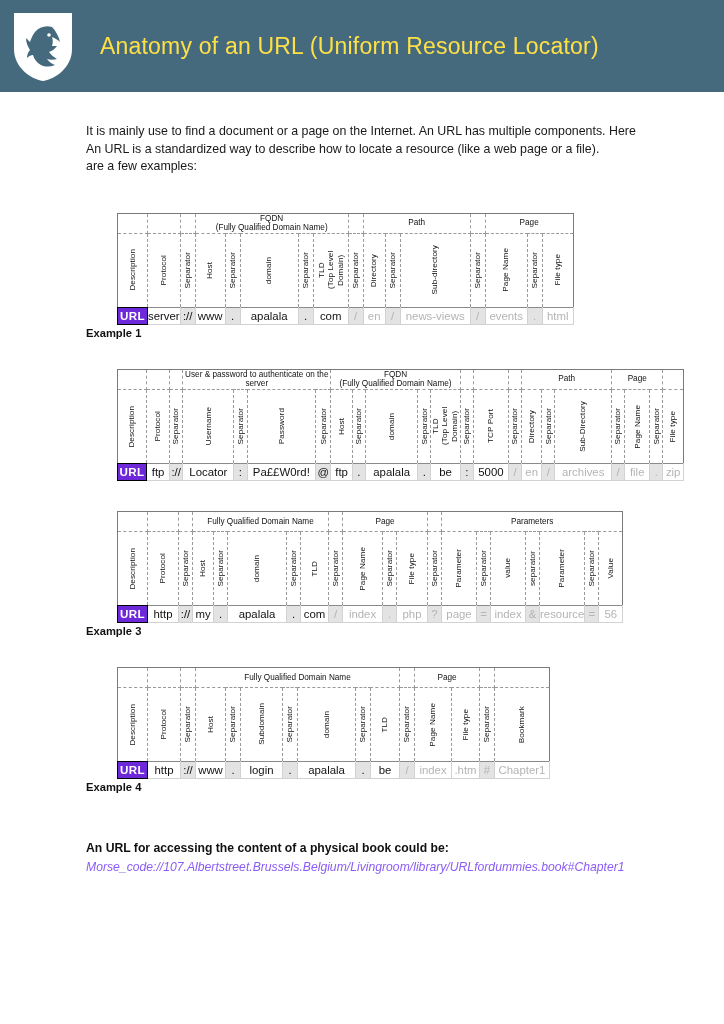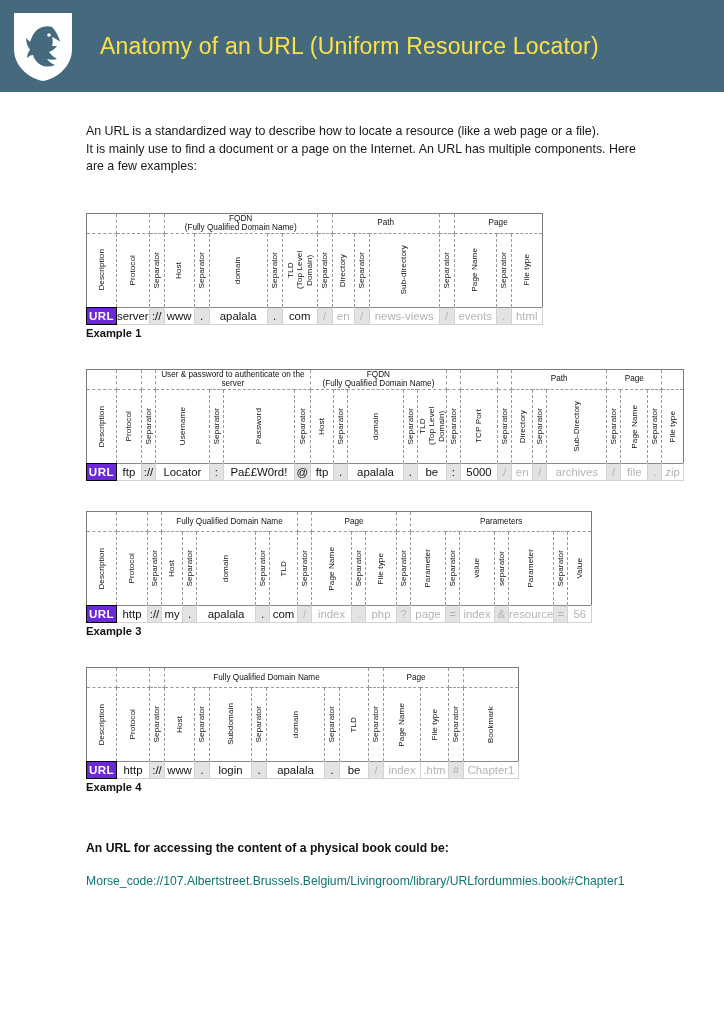--- a/index.html
+++ b/index.html
@@ -55,20 +55,21 @@
   
   .example-block { margin-top: 30px; }
   .ex1 { margin-top: 37px; }
 
   table.urltab {
     border-collapse: collapse;
     table-layout: fixed;
     font-size: 8.1px;
     color: #111;
     background: #fff;
+    margin-left: 31px;
   }
   table.urltab td, table.urltab th {
     padding: 0;
     font-weight: normal;
     border: 1px dashed #9a9a9a;
     text-align: center;
     vertical-align: middle;
     background: #ffffff;
   }
   
@@ -134,23 +135,24 @@
   }
 
   
   .closing { margin-top: 48px; }
   .closing-head {
     font-size: 12.2px;
     font-weight: bold;
     color: #111;
   }
   .closing-url {
-    margin-top: 19px;
+    margin-top: 5px;
     font-size: 12.2px;
-    color: #0f766e;
+    font-style: italic;
+    color: #8b5cf6;
     white-space: nowrap;
   }
 </style>
 </head>
 <body>
 
 <div class="banner">
   <div class="logo-wrap">
     <svg viewBox="0 0 62 72" width="62" height="72" aria-hidden="true">
       <path d="M2 2 H60 V38 C60 56 44 68 31 70 C18 68 2 56 2 38 Z" fill="#ffffff"></path>
@@ -161,22 +163,22 @@
                C43 27 46 29 48 31 C47 26 44 20 40 16 Z" fill="#466a7d"></path>
       <circle cx="37" cy="24" r="1.8" fill="#ffffff"></circle>
     </svg>
   </div>
   <div class="banner-title">Anatomy of an URL (Uniform Resource Locator)</div>
 </div>
 
 <div class="content">
 
   <div class="intro">
+    <p>It is mainly use to find a document or a page on the Internet. An URL has multiple components. Here</p>
     <p>An URL is a standardized way to describe how to locate a resource (like a web page or a file).</p>
-    <p>It is mainly use to find a document or a page on the Internet. An URL has multiple components. Here</p>
     <p>are a few examples:</p>
   </div>
 
   <div id="examples-host">
       <div class="example-block ex1">
         <table class="urltab">
           <colgroup>
             <col style="width: 30px;">
             <col style="width: 32px;">
             <col style="width: 15px;">

